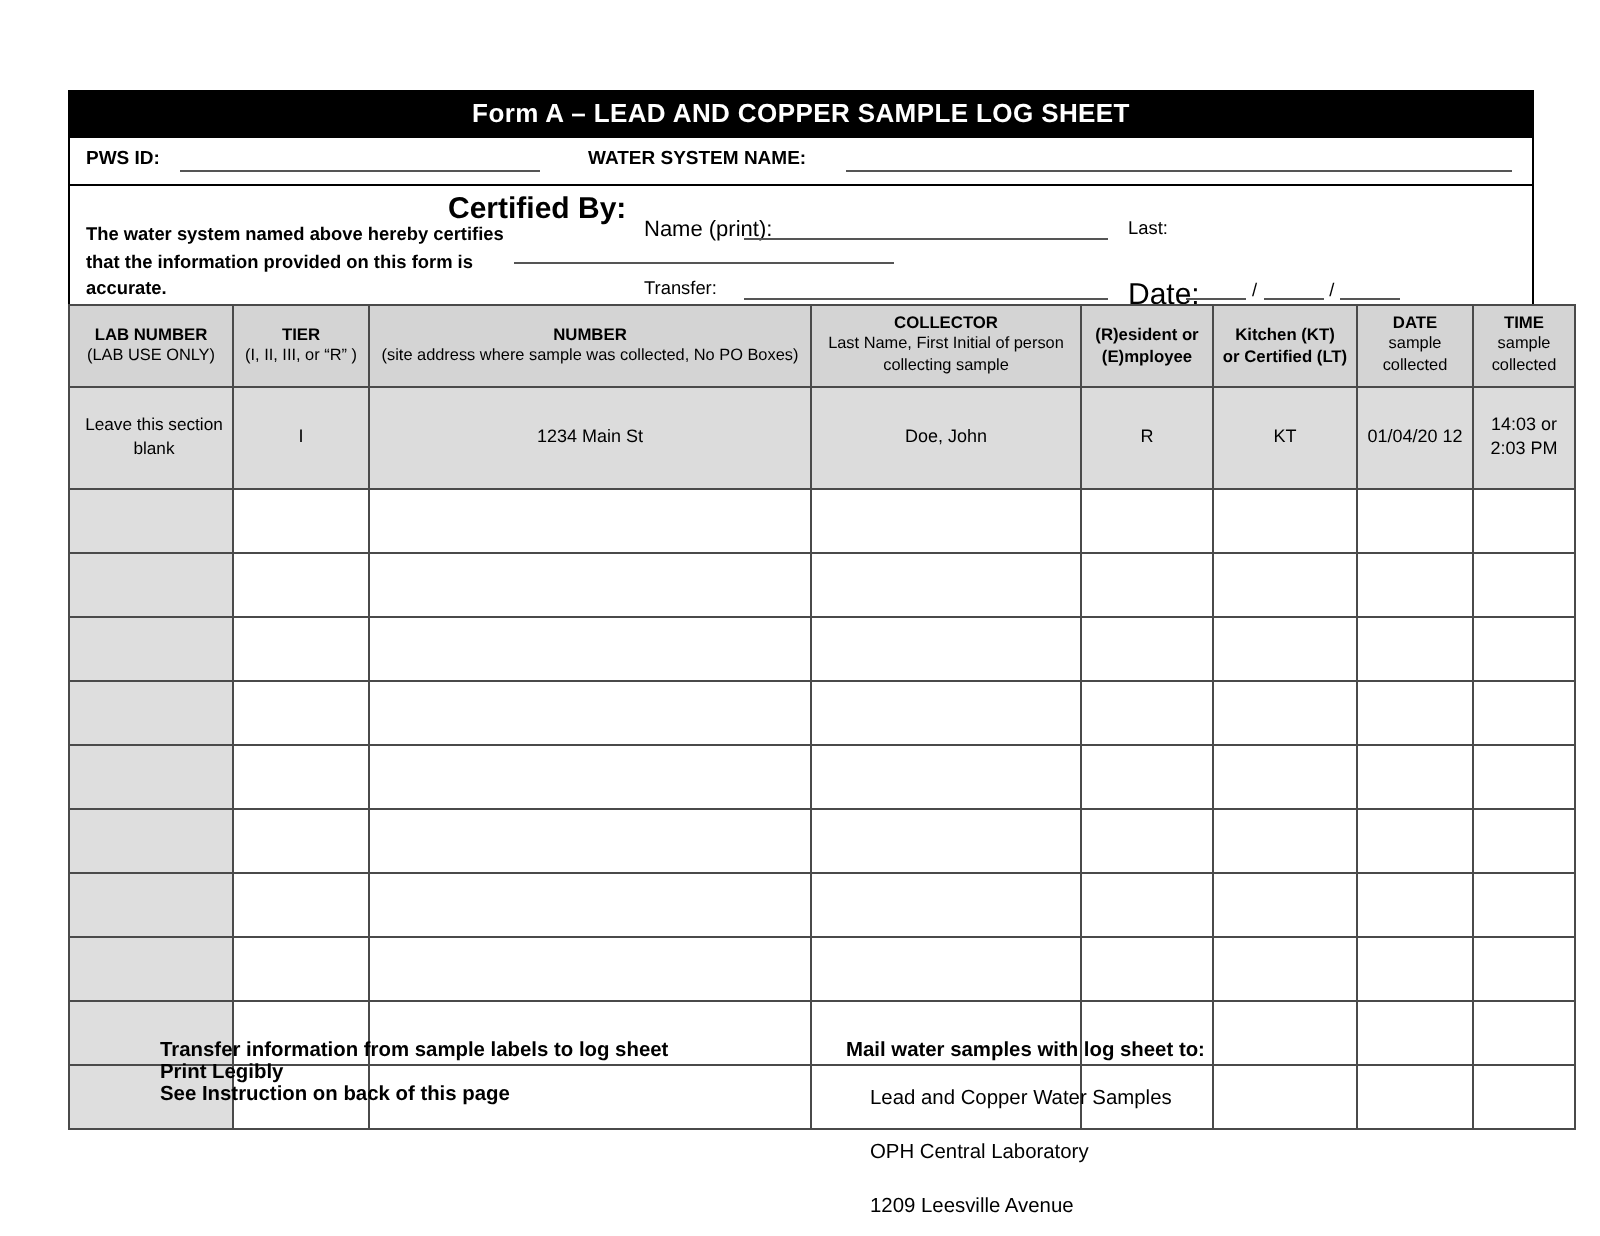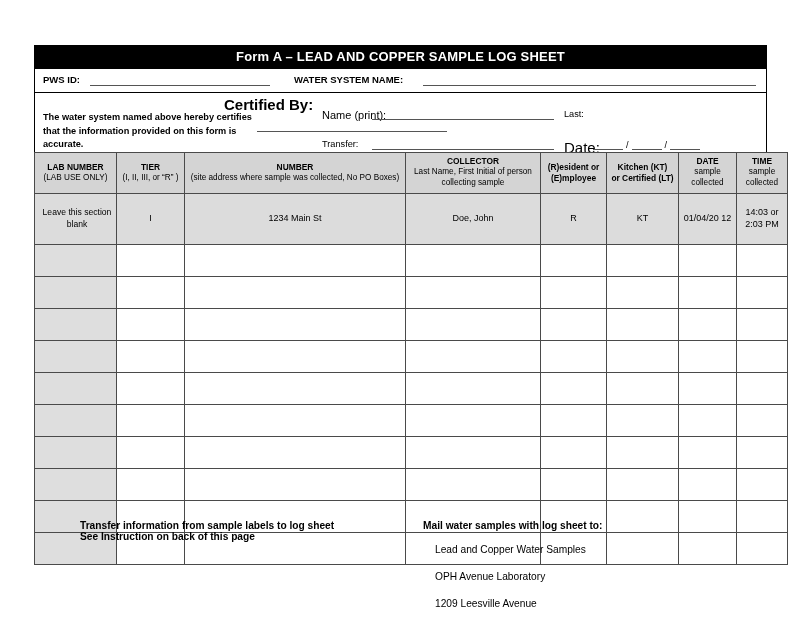--- a/index.html
+++ b/index.html
@@ -459,24 +459,25 @@
           <td></td>
           <td></td>
           <td></td>
         </tr>
       </tbody>
   </table>
 
   <div class="footer">
     <div class="footer-left">
       <div>Transfer information from sample labels to log sheet</div>
+      <div>Print Legibly</div>
       <div>See Instruction on back of this page</div>
     </div>
     <div class="footer-right">
       <div class="mail-title">Mail water samples with log sheet to:</div>
       <div class="mail-line">Lead and Copper Water Samples</div>
-      <div class="mail-line">OPH Avenue Laboratory</div>
+      <div class="mail-line">OPH Central Laboratory</div>
       <div class="mail-line">1209 Leesville Avenue</div>
       <div class="mail-line">Baton Rouge, LA 70802-4336</div>
     </div>
   </div>
 
 </div>
 
 </body></html>

